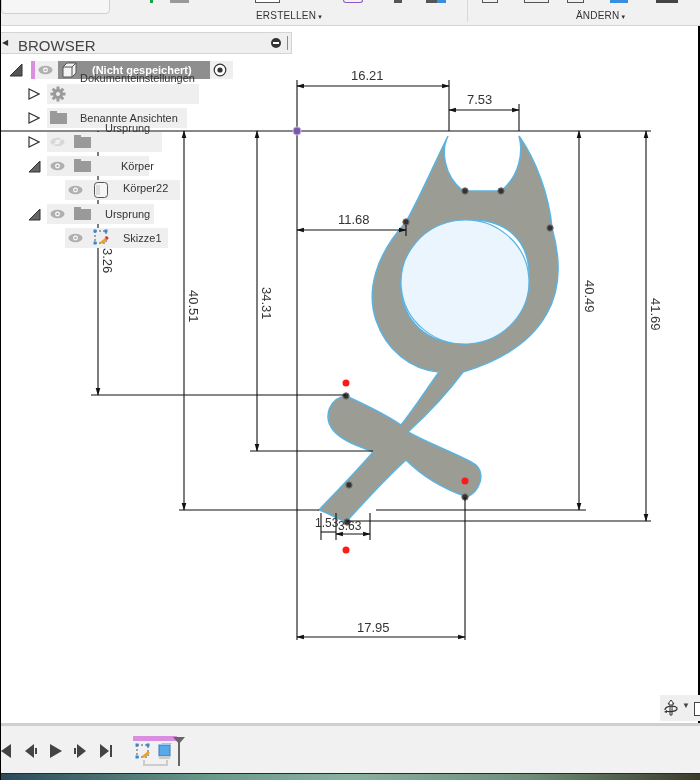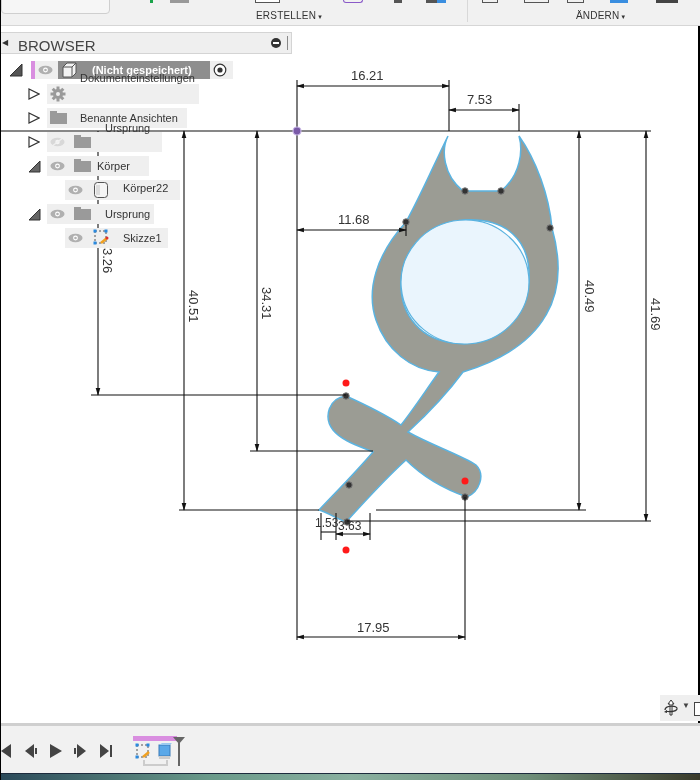--- a/index.html
+++ b/index.html
@@ -255,21 +255,21 @@
     <svg style="position:absolute;left:27px;top:160px" width="13" height="13">
         <path d="M1,12 L12,12 L12,1 Z" fill="#666" stroke="#333"></path>
       </svg>
     <div class="node-box" style="left:46px;top:156px;width:102px;"></div>
     <svg class="eye" style="left:49px;top:161px" viewBox="0 0 16 10">
         <ellipse cx="8" cy="5" rx="7.5" ry="4.5" fill="#b0b0b0"></ellipse>
         <circle cx="8" cy="5" r="2.6" fill="#fff"></circle>
         <circle cx="8" cy="5" r="1.4" fill="#b0b0b0"></circle>
       </svg>
     <div class="folder" style="left:73px;top:161px"></div>
-    <span class="node-label" style="left:96px;top:160px">Körper</span>
+    <span class="node-label" style="left:120px;top:160px">Körper</span>
   </div>
 
   <div>
     <div class="node-box" style="left:64px;top:180px;width:115px;"></div>
     <svg class="eye" style="left:67px;top:185px" viewBox="0 0 16 10">
         <ellipse cx="8" cy="5" rx="7.5" ry="4.5" fill="#b0b0b0"></ellipse>
         <circle cx="8" cy="5" r="2.6" fill="#fff"></circle>
         <circle cx="8" cy="5" r="1.4" fill="#b0b0b0"></circle>
       </svg>
     <svg style="position:absolute;left:92px;top:181px" width="16" height="18">

